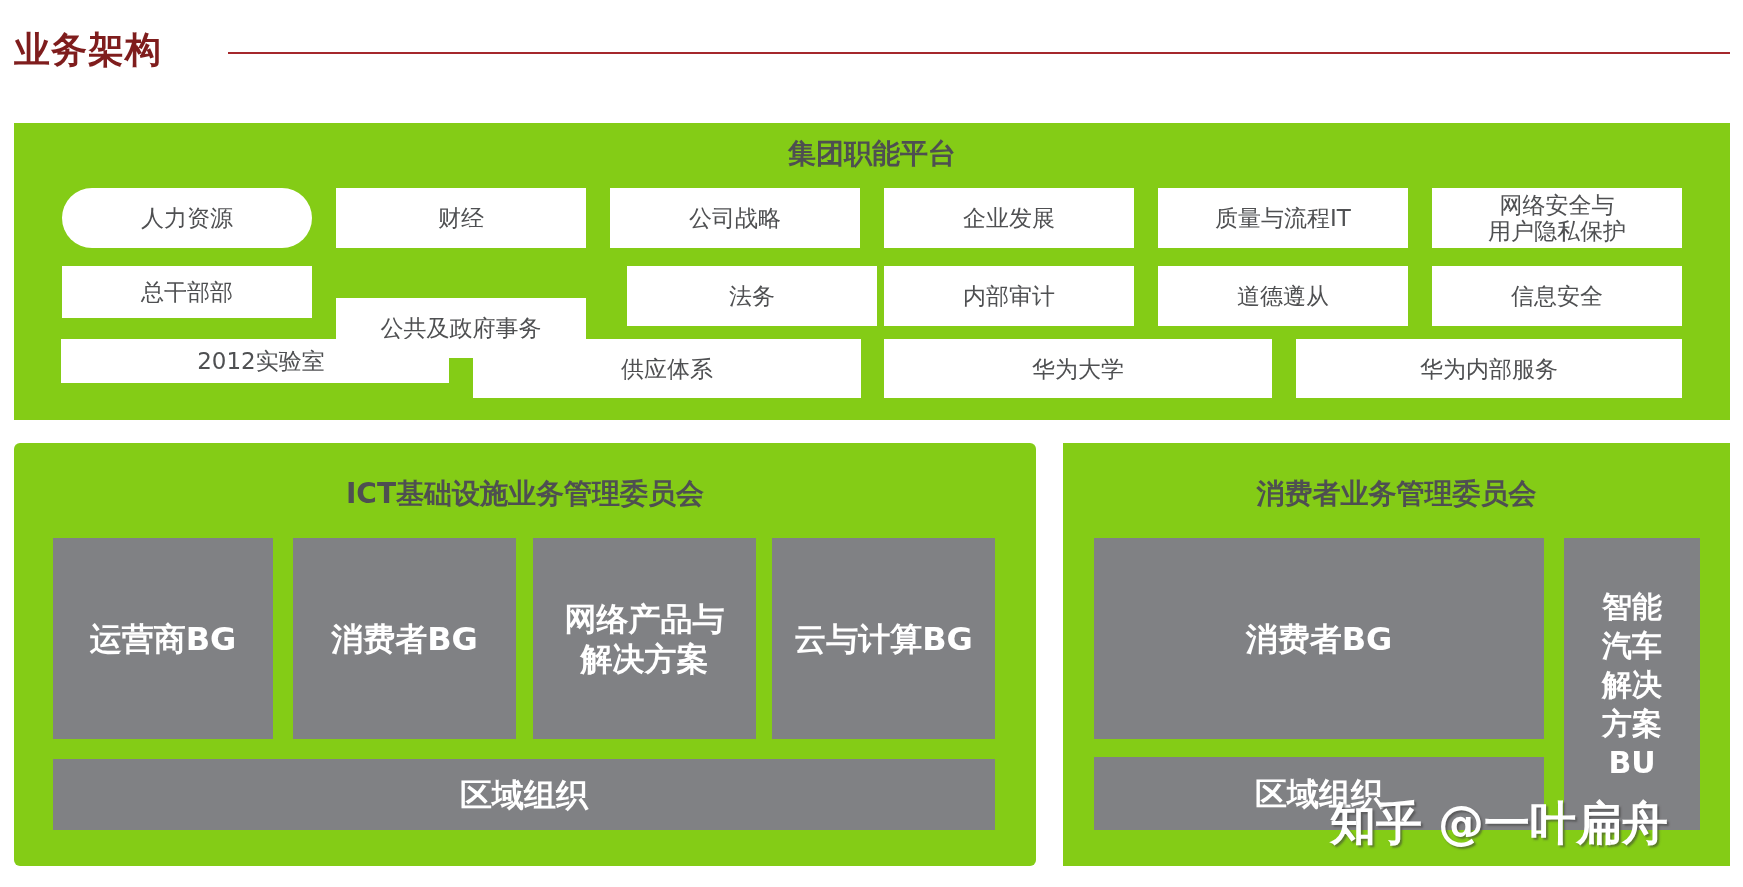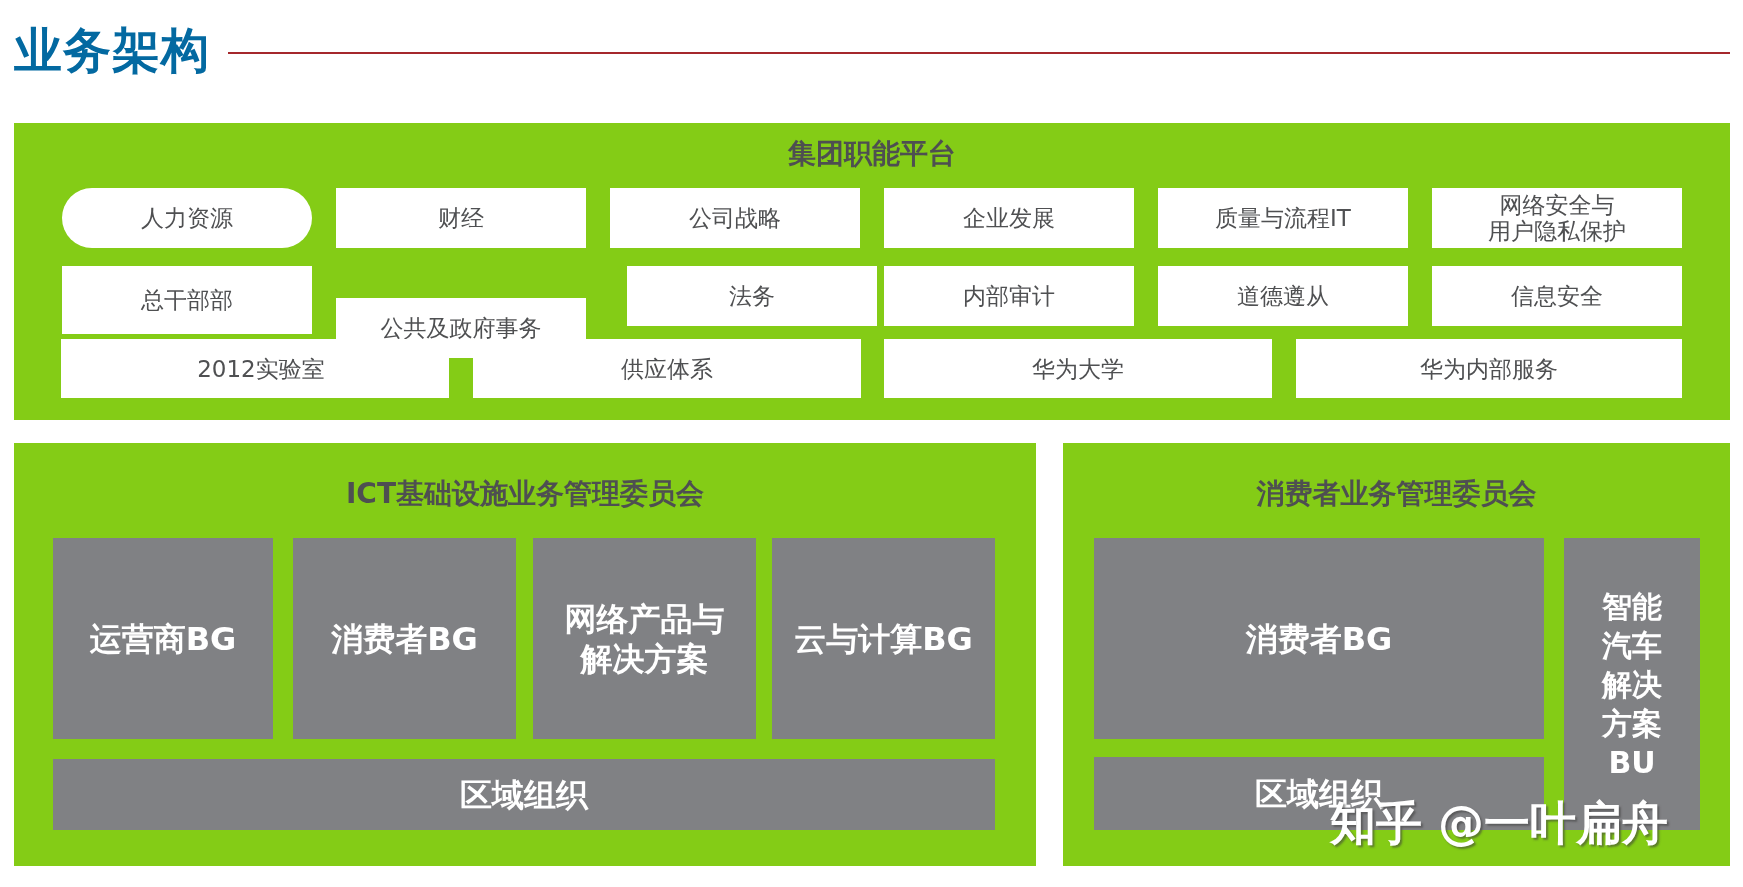--- a/index.html
+++ b/index.html
@@ -1,18 +1,18 @@
 <!DOCTYPE html>
 <html><head>
 <meta charset="utf-8">
 <style>
   html,body{margin:0;padding:0;background:#ffffff;}
   body{width:1743px;height:887px;position:relative;overflow:hidden;font-family:"DejaVu Sans","Liberation Sans",sans-serif;}
   .abs{position:absolute;box-sizing:border-box;}
-  .heading{left:14px;top:22px;font-size:48px;font-weight:bold;color:#0369a1;letter-spacing:1px;line-height:56px;}
+  .heading{left:14px;top:22px;font-size:36px;font-weight:bold;color:#7f1d1d;letter-spacing:1px;line-height:56px;}
   .rule{left:228px;top:52px;width:1502px;height:2px;background:#a5282c;}
   .panel{background:#84cc16;}
   .panel-title{left:0;width:100%;text-align:center;font-size:28px;font-weight:bold;color:#4e4f51;}
   .wbox{background:#ffffff;color:#4f5052;font-size:23px;display:flex;align-items:center;justify-content:center;text-align:center;line-height:26px;}
   .gbox{background:#808184;color:#ffffff;font-size:32px;font-weight:bold;display:flex;align-items:center;justify-content:center;text-align:center;line-height:40px;}
   .vert{font-size:30px;line-height:39px;}
   .watermark{left:1330px;top:793px;font-size:46px;color:#ffffff;text-shadow:2px 2px 2px rgba(60,60,60,0.55);font-weight:bold;white-space:nowrap;}
 </style>
 </head>
 <body>
@@ -24,34 +24,34 @@
   <div class="abs panel-title" style="top:12px;">集团职能平台</div>
 
   <div class="abs wbox" style="left:48px;top:65px;width:250px;height:60px;border-radius:30px;">人力资源</div>
   <div class="abs wbox" style="left:322px;top:65px;width:250px;height:60px;">财经</div>
   <div class="abs wbox" style="left:596px;top:65px;width:250px;height:60px;">公司战略</div>
   <div class="abs wbox" style="left:870px;top:65px;width:250px;height:60px;">企业发展</div>
   <div class="abs wbox" style="left:1144px;top:65px;width:250px;height:60px;">质量与流程IT</div>
   <div class="abs wbox" style="left:1418px;top:65px;width:250px;height:60px;white-space:pre-line;">网络安全与
 用户隐私保护</div>
 
-  <div class="abs wbox" style="left:48px;top:143px;width:250px;height:68px;">总干部部</div>
+  <div class="abs wbox" style="left:48px;top:143px;width:250px;height:52px;">总干部部</div>
   <div class="abs wbox" style="left:322px;top:143px;width:250px;height:60px;margin-top:32px;">公共及政府事务</div>
   <div class="abs wbox" style="left:596px;top:143px;width:250px;height:60px;margin-left:17px;">法务</div>
   <div class="abs wbox" style="left:870px;top:143px;width:250px;height:60px;">内部审计</div>
   <div class="abs wbox" style="left:1144px;top:143px;width:250px;height:60px;">道德遵从</div>
   <div class="abs wbox" style="left:1418px;top:143px;width:250px;height:60px;">信息安全</div>
 
-  <div class="abs wbox" style="left:47px;top:216px;width:388px;height:59px;padding-left:12px;">2012实验室</div>
+  <div class="abs wbox" style="left:47px;top:216px;width:388px;height:44px;padding-left:12px;">2012实验室</div>
   <div class="abs wbox" style="left:459px;top:216px;width:388px;height:59px;">供应体系</div>
   <div class="abs wbox" style="left:870px;top:216px;width:388px;height:59px;">华为大学</div>
   <div class="abs wbox" style="left:1282px;top:216px;width:386px;height:59px;">华为内部服务</div>
 </div>
 
-<div class="abs panel" style="left:14px;top:443px;width:1022px;height:423px;">
+<div class="abs panel" style="left:14px;top:443px;width:1022px;height:423px;border-radius:6px;">
   <div class="abs panel-title" style="top:32px;">ICT基础设施业务管理委员会</div>
   <div class="abs gbox" style="left:39px;top:95px;width:220px;height:201px;">运营商BG</div>
   <div class="abs gbox" style="left:279px;top:95px;width:223px;height:201px;">消费者BG</div>
   <div class="abs gbox" style="left:519px;top:95px;width:223px;height:201px;white-space:pre-line;">网络产品与
 解决方案</div>
   <div class="abs gbox" style="left:758px;top:95px;width:223px;height:201px;">云与计算BG</div>
   <div class="abs gbox" style="left:39px;top:316px;width:942px;height:71px;">区域组织</div>
 </div>
 
 <div class="abs panel" style="left:1063px;top:443px;width:667px;height:423px;">

